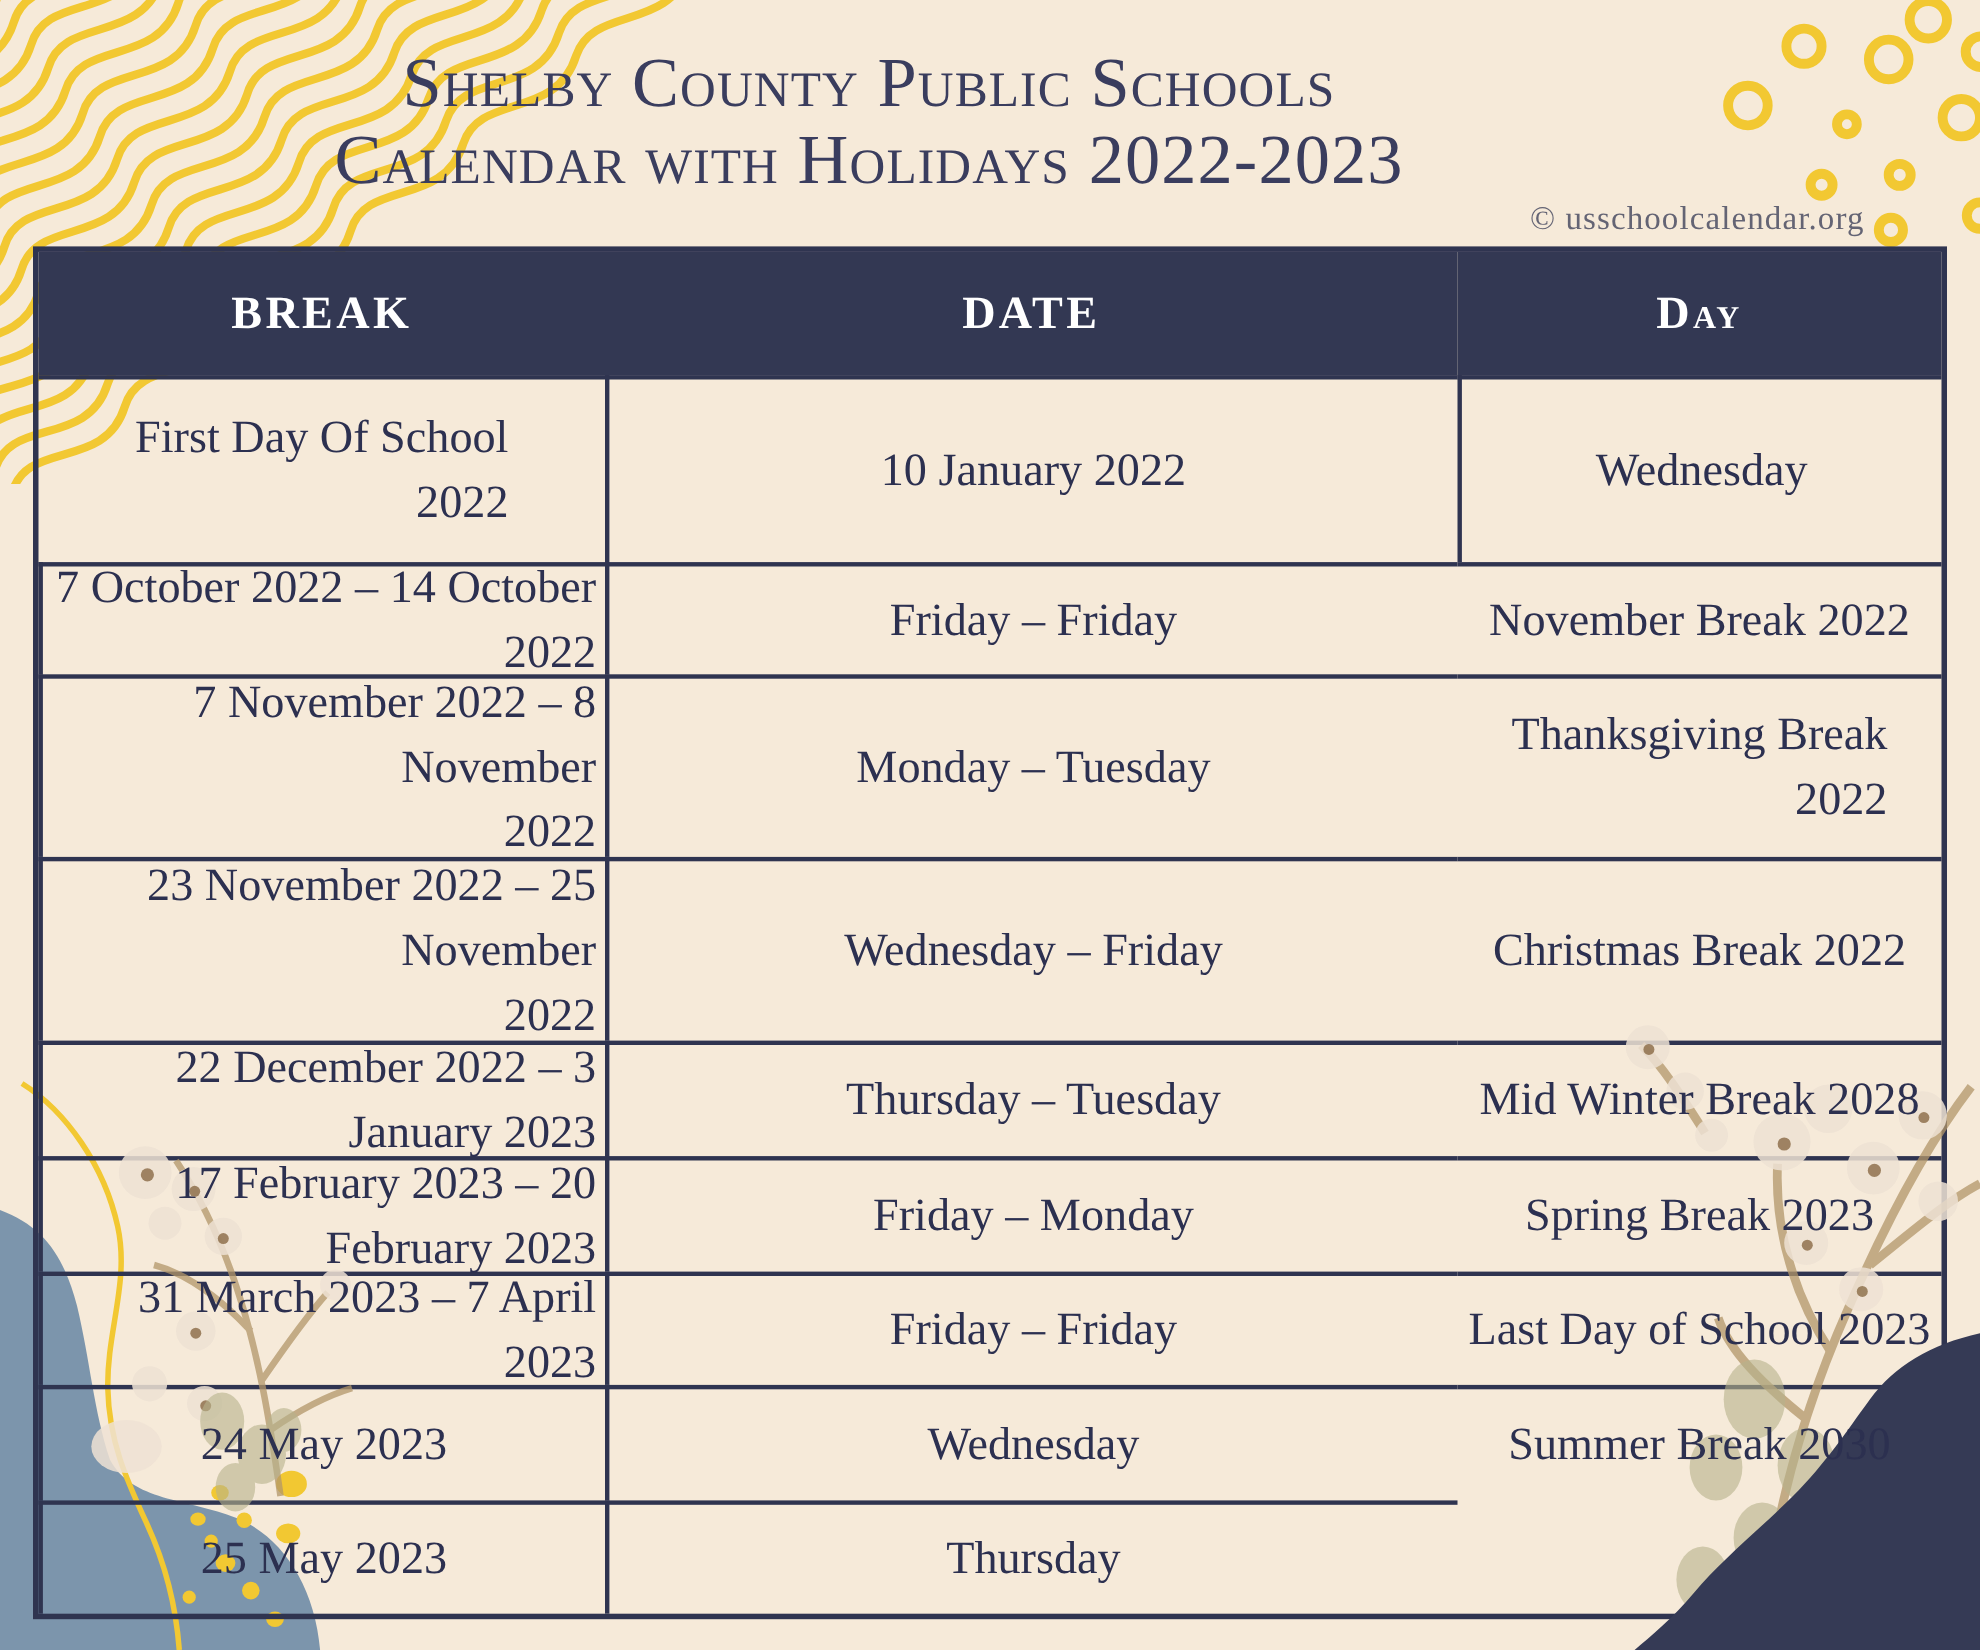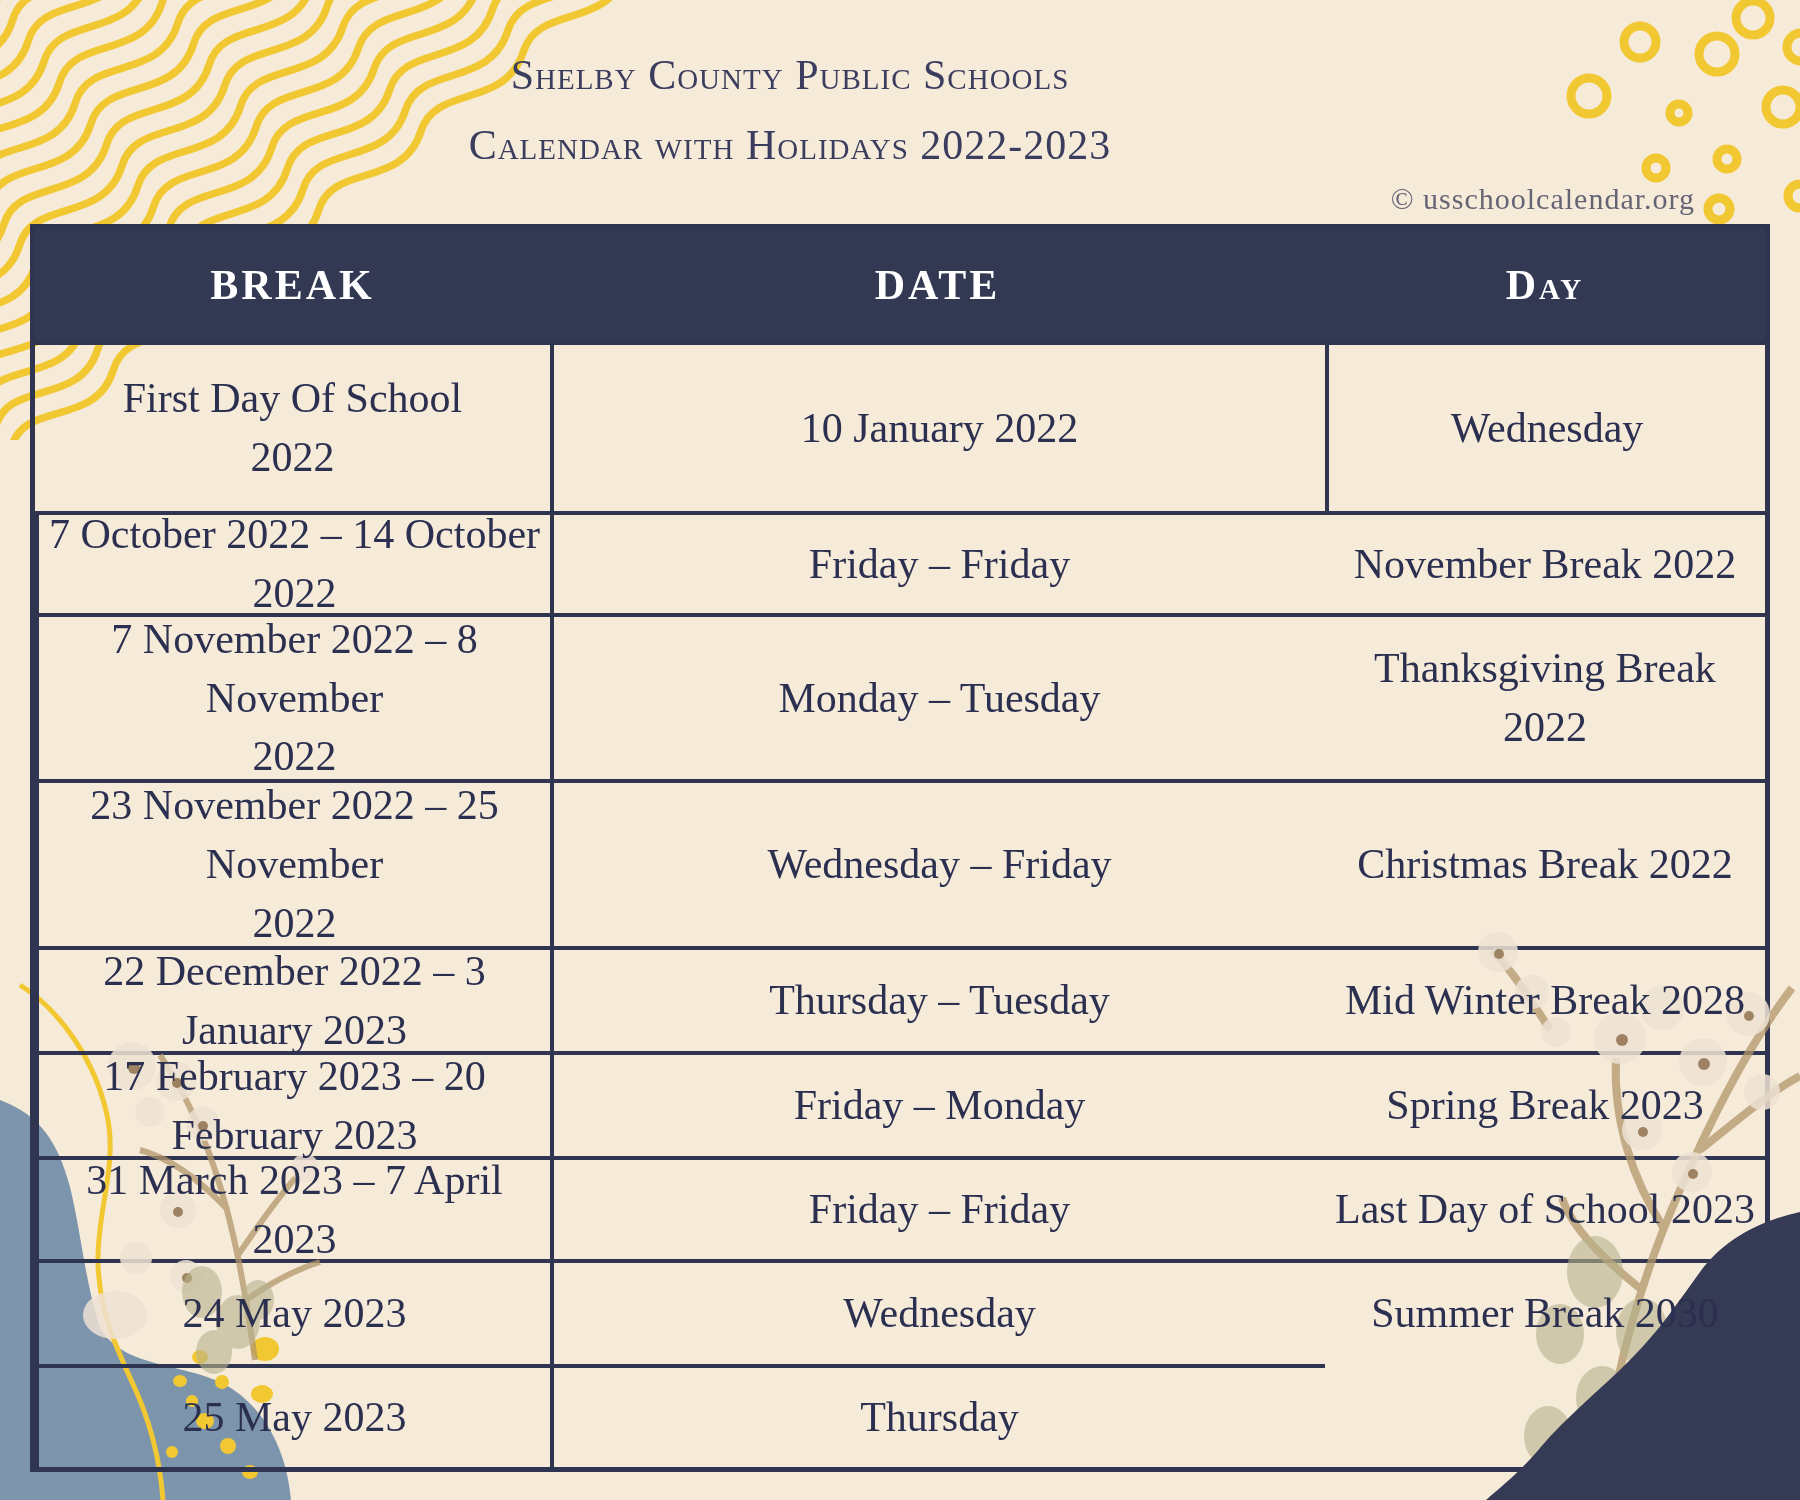--- a/index.html
+++ b/index.html
@@ -17,21 +17,21 @@
   .waves{left:0; top:0; z-index:0;}
   .circles{right:0; top:0; z-index:0;}
   .blueblob{left:0; top:980px; z-index:0;}
   .flowers{z-index:1;}
   .flowers-left{left:60px; top:1040px;}
   .flowers-right{right:0; top:930px;}
   .navyblob{right:0; bottom:0; z-index:2;}
 
   .title-block{
     position:absolute; left:0; top:40px; width:1580px; text-align:center;
-    color:var(--title); font-size:42px; line-height:70px;
+    color:var(--title); font-size:64px; line-height:70px;
     font-variant:small-caps; letter-spacing:1px;
   }
   .watermark{
     position:absolute; top:182px; right:105px;
     color:var(--watermark); opacity:.85; font-size:30px; letter-spacing:1px;
   }
 
   .cal-table{
     position:absolute; left:30px; top:224px; width:1740px; height:1248px;
     box-sizing:border-box; border:5px solid var(--border);
@@ -43,21 +43,21 @@
     background:var(--navy); color:var(--header-text);
     display:flex; align-items:center; justify-content:center;
     font-size:42px; font-weight:700; letter-spacing:3px; font-variant:small-caps;
   }
   .bc{
     display:flex; align-items:center; justify-content:center;
     color:var(--text); font-size:42px; line-height:1.4; text-align:center;
     border-top:4px solid var(--border); padding:0 8px; box-sizing:border-box;
   }
   .c2,.c3{border-left:4px solid var(--border);}
-  .ct{position:relative; z-index:3; white-space:pre-line;}
+  .ct{position:relative; z-index:3; white-space:pre-line;text-align:right;}
 
   .y-stroke{stroke:var(--accent-yellow); fill:none;}
   .y-fill{fill:var(--accent-yellow);}
   .slate-fill{fill:var(--slate-blue);}
   .navy-fill{fill:var(--blob-navy);}
   .stem{stroke:#b3976a; fill:none; opacity:.75;}
   .blossom{fill:#eee2d4; opacity:.85;}
   .seed{fill:#8a6b46; opacity:.8;}
   .leaf{fill:#b7b38c; opacity:.6;}
 </style>

